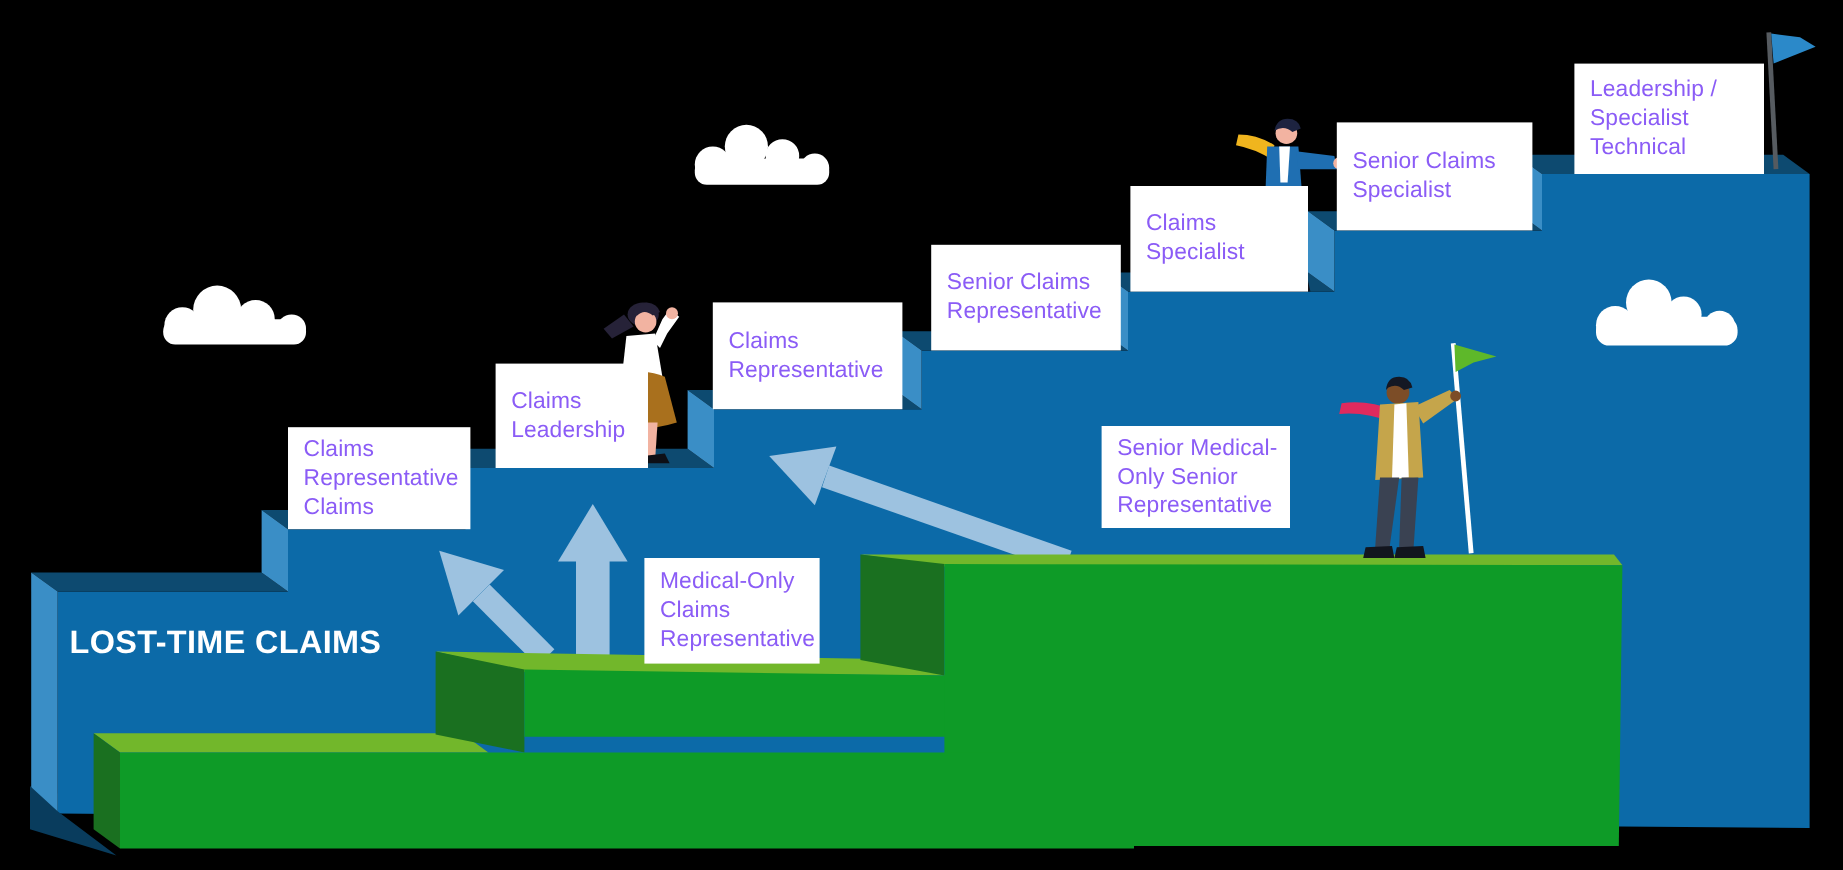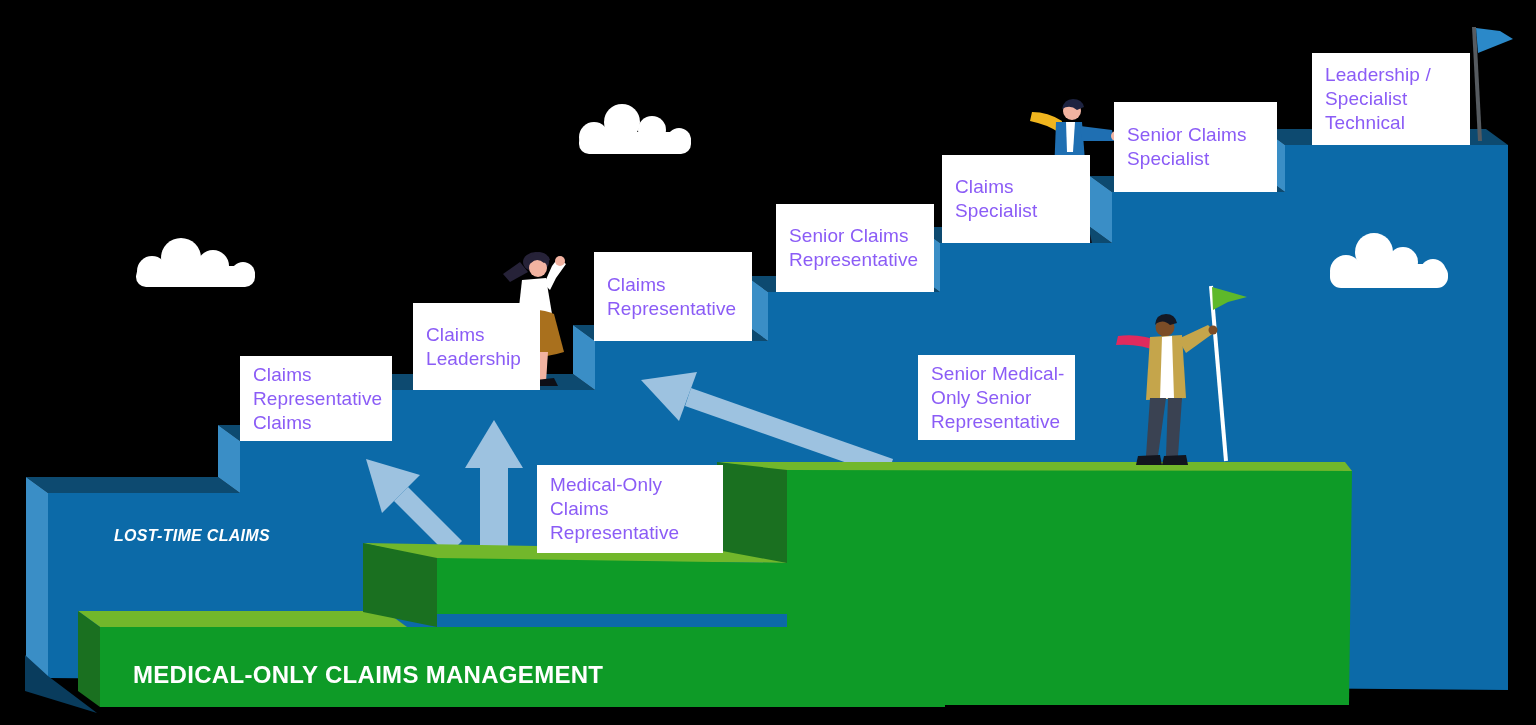--- a/index.html
+++ b/index.html
@@ -9,21 +9,21 @@
   }
   #art{position:absolute;left:0;top:0;}
   .role-box{
     position:absolute;background:#fff;display:flex;flex-direction:column;
     justify-content:center;padding-left:13px;box-sizing:border-box;
     color:#8b5cf6;font-size:19px;line-height:24px;letter-spacing:0.1px;
   }
   .band{
     position:absolute;color:#fff;font-weight:bold;letter-spacing:0.3px;
   }
-  .band-lost{left:58px;top:521px;width:268px;text-align:center;font-size:16px;line-height:29px;font-style:italic;}
+  .band-lost{left:58px;top:521px;width:268px;text-align:left;font-size:27px;line-height:29px;}
   .band-medical{left:133px;top:661px;font-size:24px;white-space:nowrap;}
 </style>
 </head>
 <body>
 
 <div id="stage">
 
   <svg id="art" width="1536" height="725" viewBox="0 0 1536 725">
 
     <g>
@@ -196,30 +196,29 @@
     <div>Specialist</div>
     <div></div>
   </div>
 
   <div class="role-box" style="left:1312px;top:53px;width:158px;height:92px">
     <div>Leadership /</div>
     <div>Specialist</div>
     <div>Technical</div>
   </div>
 
-  <div class="role-box" style="left:537px;top:465px;width:186px;height:88px">
+  <div class="role-box" style="left:537px;top:465px;width:146px;height:88px">
     <div>Medical-Only</div>
     <div>Claims</div>
     <div>Representative</div>
   </div>
 
   <div class="role-box" style="left:918px;top:355px;width:157px;height:85px">
     <div>Senior Medical-</div>
     <div>Only Senior</div>
     <div>Representative</div>
   </div>
 
   <div class="band band-lost">
     <div>LOST-TIME CLAIMS</div>
   </div>
-  <div class="band band-medical">MEDICAL-ONLY CLAIMS MANAGEMENT</div>
 
 </div>
 
 </body></html>

